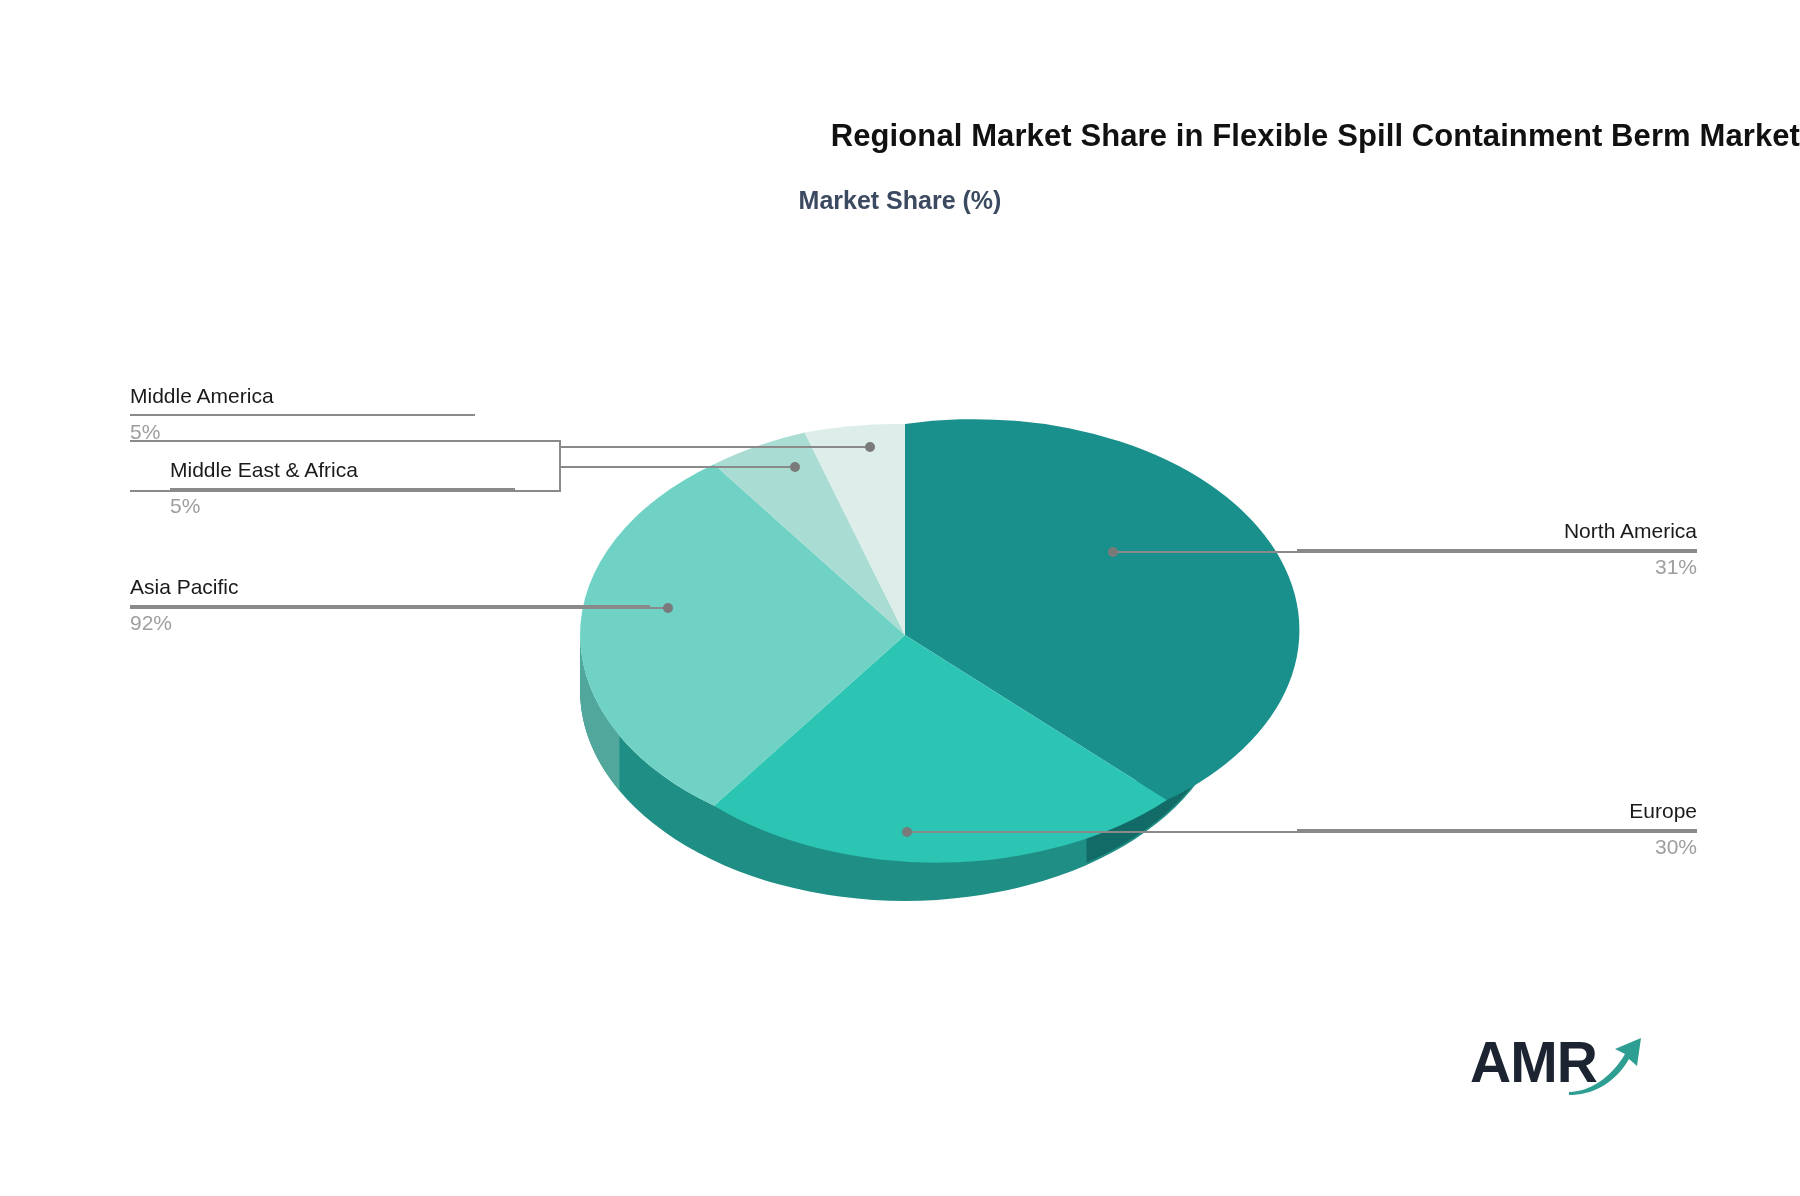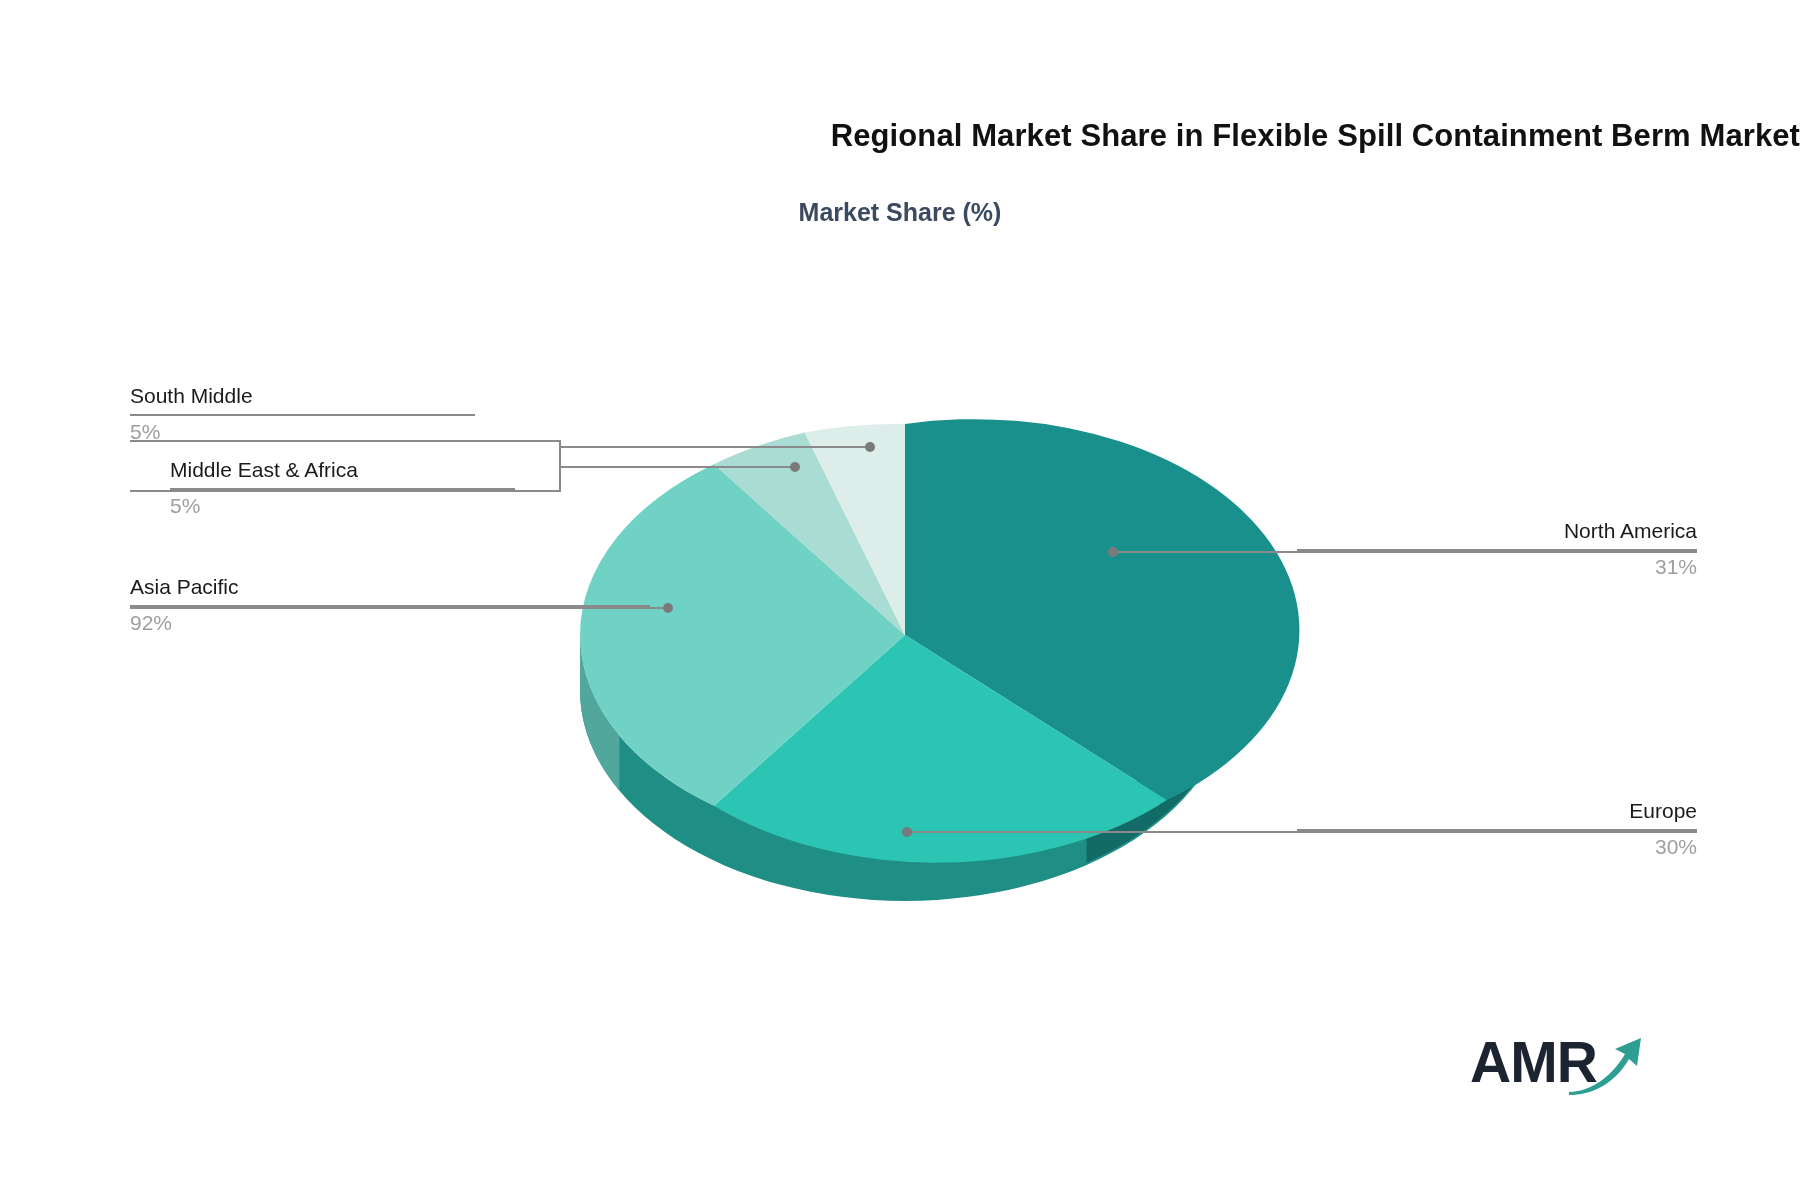--- a/index.html
+++ b/index.html
@@ -39,21 +39,20 @@
   .chart-subtitle {
     position: absolute;
     left: 0;
     top: 186px;
     width: 1800px;
     text-align: center;
     font-size: 25px;
     font-weight: bold;
     color: #3b4a60;
     white-space: nowrap;
-    margin-top: 12px;
   }
 
   
   #pie-svg {
     position: absolute;
     left: 0;
     top: 0;
     width: 1800px;
     height: 1196px;
   }
@@ -151,21 +150,21 @@
       <circle cx="795" cy="467" r="5" fill="#7a7a7a" stroke="none"></circle>
 
       <polyline points="870,447 560,447 560,441 130,441"></polyline>
       <circle cx="870" cy="447" r="5" fill="#7a7a7a" stroke="none"></circle>
 
       <line x1="560" y1="441" x2="560" y2="491"></line>
     </g>
   </svg>
 
   <div class="callout left" style="left:130px; top:382px; width:345px;">
-    <div class="cl-name">South Middle</div>
+    <div class="cl-name">Middle America</div>
     <div class="cl-rule"></div>
     <div class="cl-value">5%</div>
   </div>
 
   <div class="callout left" style="left:130px; top:456px; width:345px;margin-left:40px;">
     <div class="cl-name">Middle East &amp; Africa</div>
     <div class="cl-rule"></div>
     <div class="cl-value">5%</div>
   </div>
 

